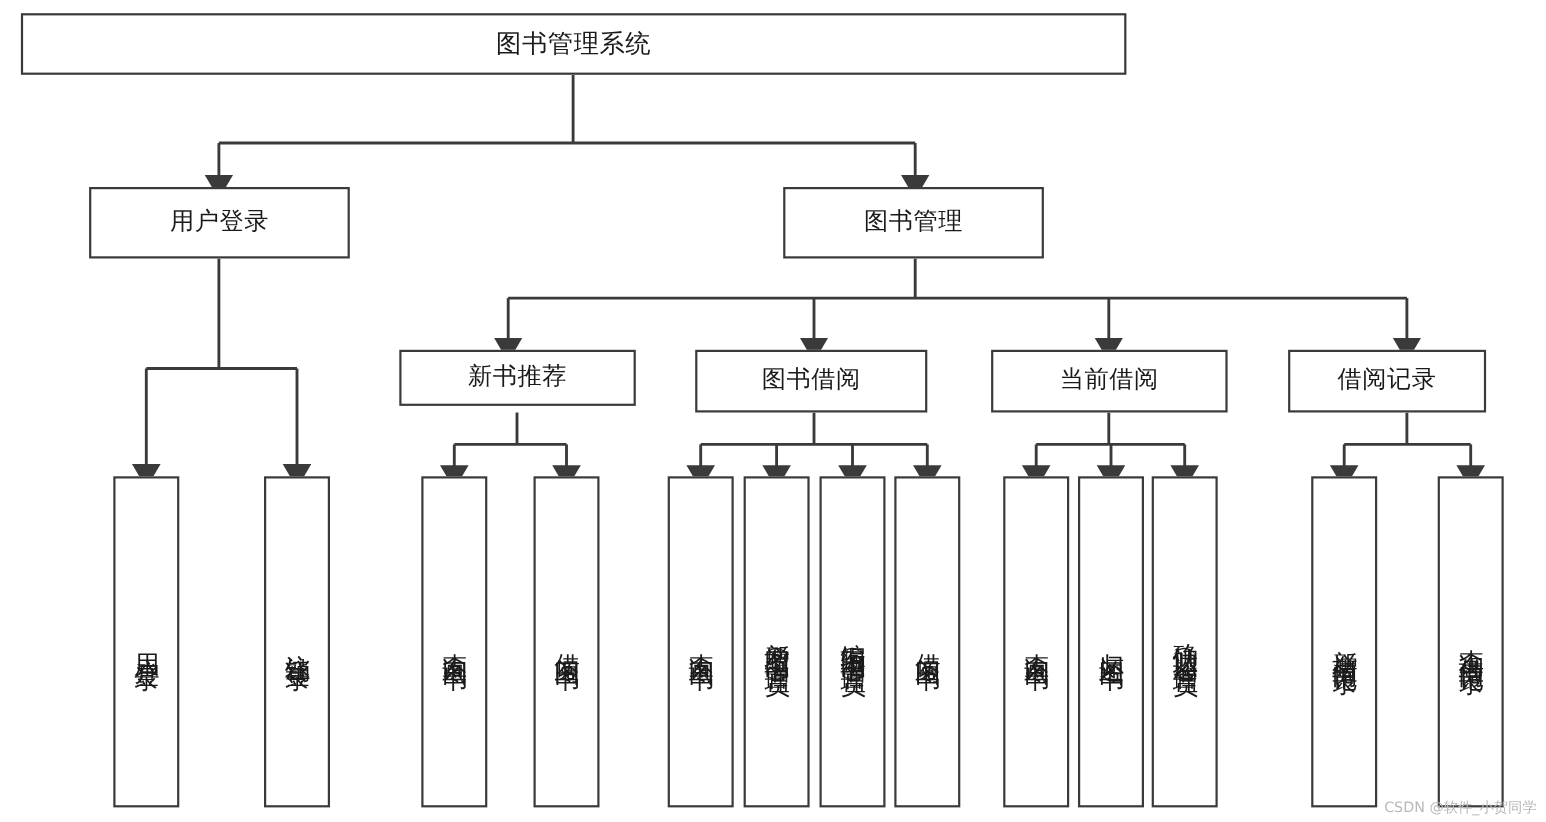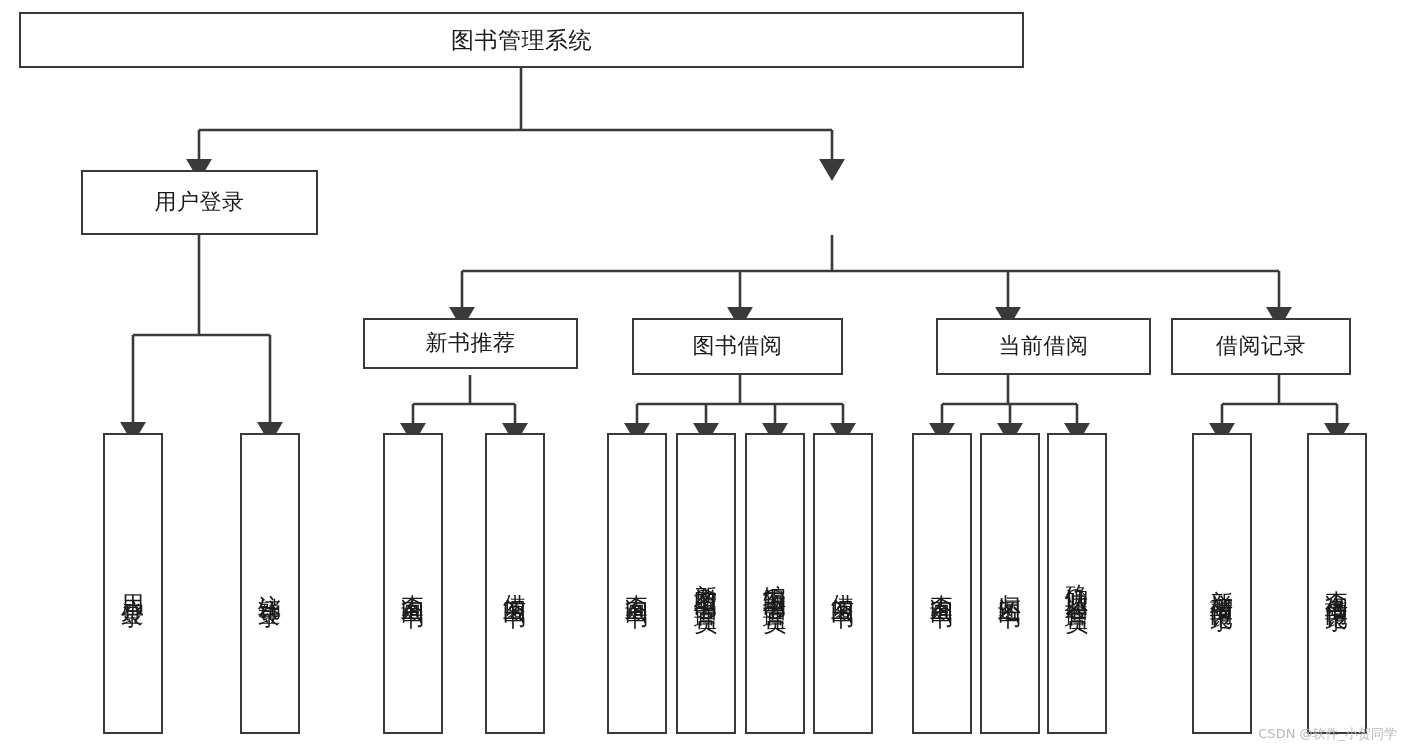--- a/index.html
+++ b/index.html
@@ -129,30 +129,33 @@
   </svg>
 
   <div class="node horiz" id="node-root" style="left:19px;top:12px;width:1005px;height:56px;">
     <span class="lbl">图书管理系统</span>
   </div>
 
   <div class="node horiz" id="node-user-login" style="left:81px;top:170px;width:237px;height:65px;">
     <span class="lbl">用户登录</span>
   </div>
 
+  <div class="node horiz" id="node-book-manage" style="left:712px;top:170px;width:237px;height:65px;">
+    <span class="lbl">图书管理</span>
+  </div>
 
   <div class="node horiz" id="node-new-book-rec" style="left:363px;top:318px;width:215px;height:51px;">
     <span class="lbl">新书推荐</span>
   </div>
 
   <div class="node horiz" id="node-book-borrow" style="left:632px;top:318px;width:211px;height:57px;">
     <span class="lbl">图书借阅</span>
   </div>
 
-  <div class="node horiz" id="node-current-borrow" style="left:901px;top:318px;width:215px;height:57px;margin-left:35px;">
+  <div class="node horiz" id="node-current-borrow" style="left:901px;top:318px;width:215px;height:57px;">
     <span class="lbl">当前借阅</span>
   </div>
 
   <div class="node horiz" id="node-borrow-record" style="left:1171px;top:318px;width:180px;height:57px;">
     <span class="lbl">借阅记录</span>
   </div>
 
   <div class="node vert" id="leaf-user-login" style="left:103px;top:433px;width:60px;height:301px;">
     <span class="lbl">用户登录</span>
   </div>

